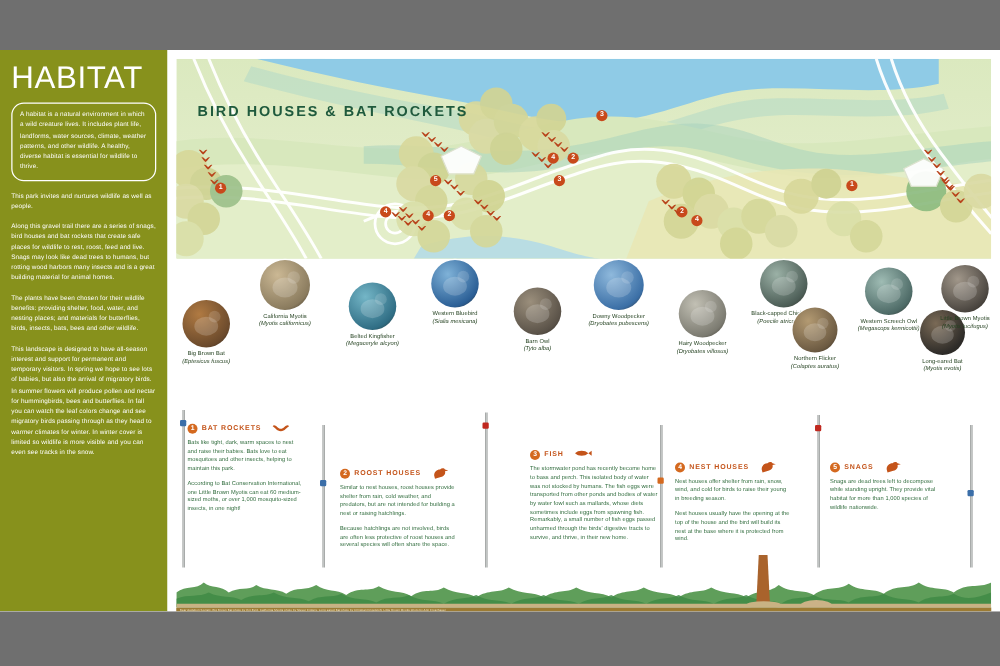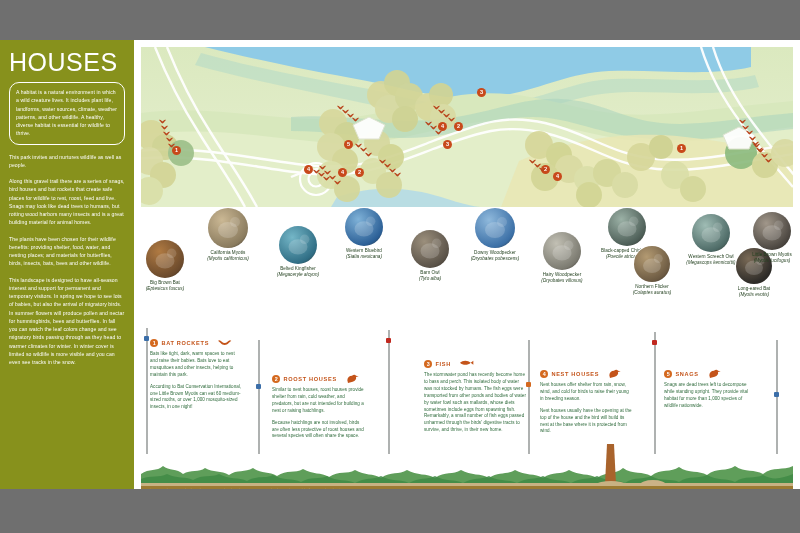--- a/index.html
+++ b/index.html
@@ -71,21 +71,21 @@
 
 <div id="stage">
 
   <div class="band top"></div>
   <div class="band bottom"></div>
 
   <div id="panel">
 
     <div id="left">
       <div id="left-inner">
-        <div class="habitat-title">HOUSES</div>
+        <div class="habitat-title">HABITAT</div>
         <div class="def-box">A habitat is a natural environment in which a wild creature lives. It includes plant life, landforms, water sources, climate, weather patterns, and other wildlife. A healthy, diverse habitat is essential for wildlife to thrive.</div>
         <p class="body-p">This park invites and nurtures wildlife as well as people.</p>
         <p class="body-p">Along this gravel trail there are a series of snags, bird houses and bat rockets that create safe places for wildlife to rest, roost, feed and live.  Snags may look like dead trees to humans, but rotting wood harbors many insects and is a great building material for animal homes.</p>
         <p class="body-p">The plants have been chosen for their wildlife benefits: providing shelter, food, water, and nesting places; and materials for butterflies, birds, insects, bats, bees and other wildlife.</p>
         <p class="body-p">This landscape is designed to have all-season interest and support for permanent and temporary visitors.  In spring we hope to see lots of babies, but also the arrival of migratory birds. In summer flowers will produce pollen and nectar for hummingbirds, bees and butterflies.  In fall you can watch the leaf colors change and see migratory birds passing through as they head to warmer climates for winter.  In winter cover is limited so wildlife is more visible and you can even see tracks in the snow.</p>
       </div>
     </div>
 
     <div id="right">
 
@@ -184,20 +184,21 @@
             <circle cx="624" cy="118" r="13" fill="#d3d596"></circle>
             <circle cx="644" cy="106" r="14" fill="#d9daa2"></circle>
           </g>
 
           <g fill="#ffffff" stroke="#dfe3d0" stroke-width="1" opacity=".95">
             <path d="M212,78 l16,-8 l16,8 l-6,14 l-20,0 z"></path>
             <path d="M582,88 l16,-8 l16,8 l-6,14 l-20,0 z"></path>
           </g>
         </svg>
 
+        <div class="map-title">BIRD HOUSES &amp; BAT ROCKETS</div>
         <div id="map-markers">
             <div class="marker" style="left: 31px; top: 99px;">1</div>
             <div class="marker" style="left: 163px; top: 118px;">4</div>
             <div class="marker" style="left: 203px; top: 93px;">5</div>
             <div class="marker" style="left: 197px; top: 121px;">4</div>
             <div class="marker" style="left: 214px; top: 121px;">2</div>
             <div class="marker" style="left: 297px; top: 75px;">4</div>
             <div class="marker" style="left: 313px; top: 75px;">2</div>
             <div class="marker" style="left: 302px; top: 93px;">3</div>
             <div class="marker" style="left: 336px; top: 41px;">3</div>

